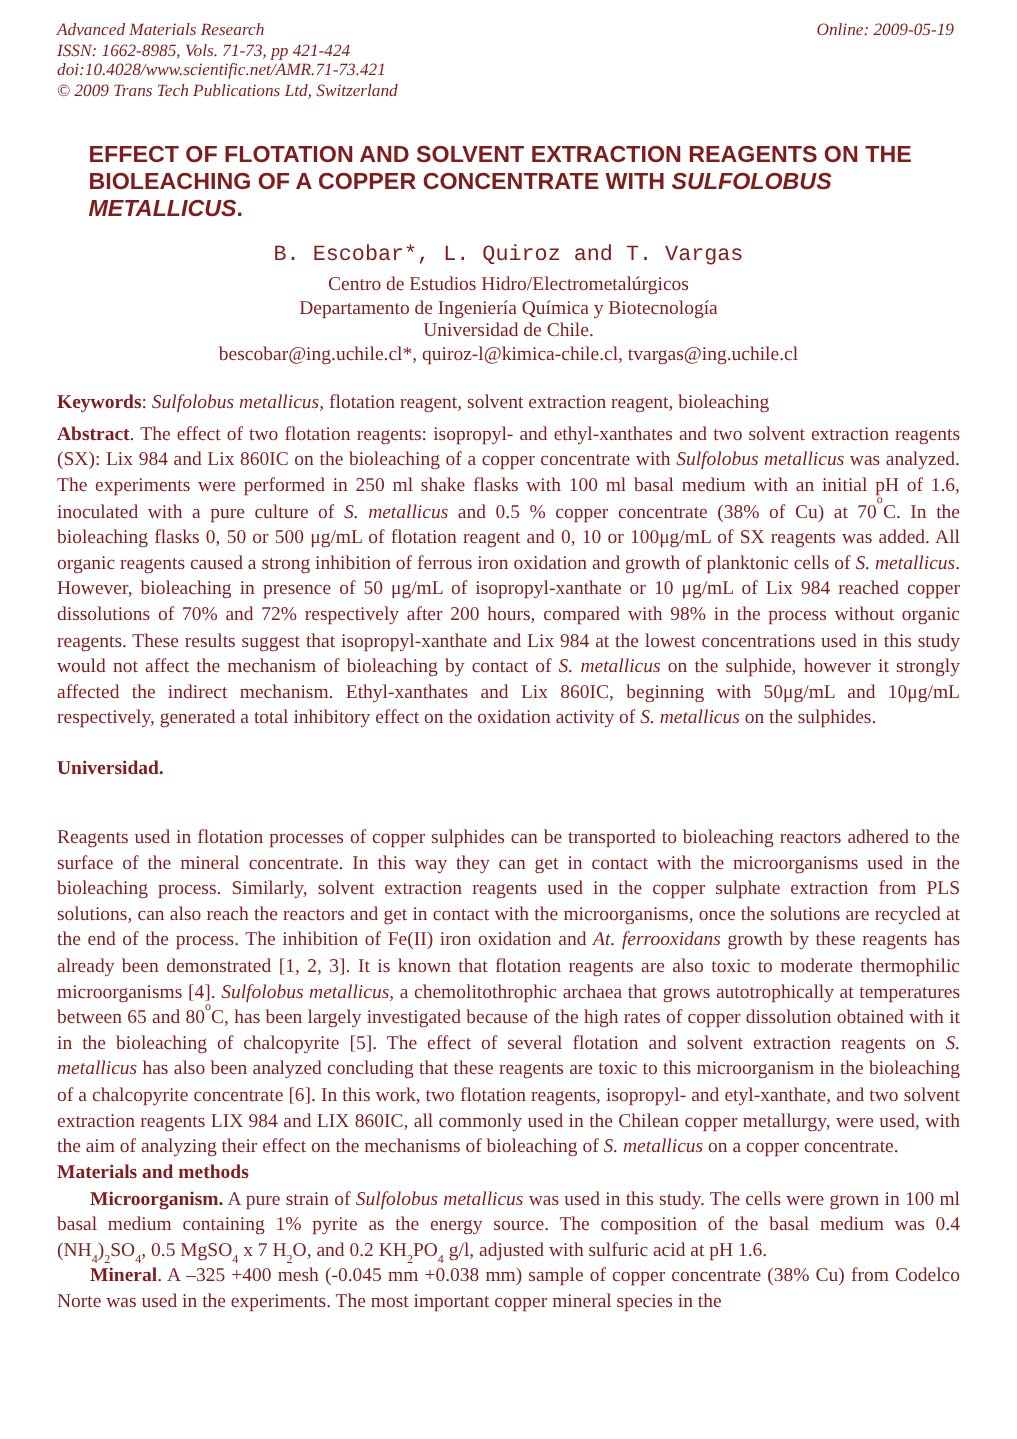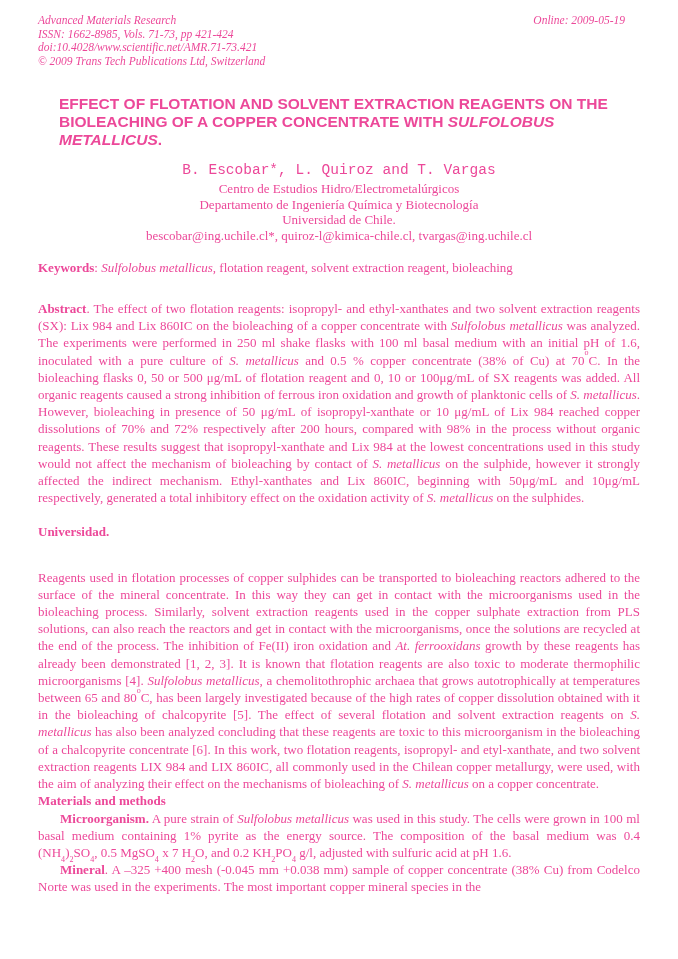--- a/index.html
+++ b/index.html
@@ -2,26 +2,26 @@
 <html><head>
 <meta charset="utf-8">
 <style>
   html,body { margin:0; padding:0; background:#ffffff; }
   body { width:678px; height:959px; overflow:hidden; }
   .page {
     box-sizing:border-box;
     width:678px; height:900px;
     padding:14px 38px 0 38px;
     font-family:"Liberation Serif", serif;
-    color:#ec4899;
+    color:#7f1d1d;
     background:#ffffff;
   }
   
   .hdr { position:relative; font-style:italic; font-size:11.5px; line-height:13.5px; }
-  .hdr-online { position:absolute; right:15px; top:0; }
+  .hdr-online { position:absolute; right:4px; top:0; }
   
   .title {
     font-family:"Liberation Sans", sans-serif;
     font-weight:bold;
     font-size:15.5px; line-height:18px;
     text-align:left;
     margin:27px 0 0 0;
     padding:0 21px;
   }
   .authors {
@@ -29,21 +29,21 @@
     font-size:14.5px; line-height:17px;
     text-align:center;
     margin:13px 0 0 0;
     font-weight:normal;
   }
   .affil { font-size:13px; line-height:15.7px; text-align:center; margin-top:2px; }
   .affil div { white-space:nowrap; }
   
   .kw { font-size:13px; line-height:17.2px; margin:15px 0 0 0; text-align:left; }
   .para { font-size:13px; line-height:17.2px; text-align:justify; margin:0; }
-  .abstract { margin-top:24px; }
+  .abstract { margin-top:4px; }
   .sec-heading {
     font-size:13px; line-height:17.2px;
     font-weight:bold; margin:0;
   }
   .sec-intro { margin-top:17px; }
   .intro-body { margin-top:28px; }
   .indent { text-indent:22px; }
   sup, sub { font-size:0.62em; line-height:0; position:relative; }
   sup { top:-0.48em; }
   sub { top:0.22em; }

